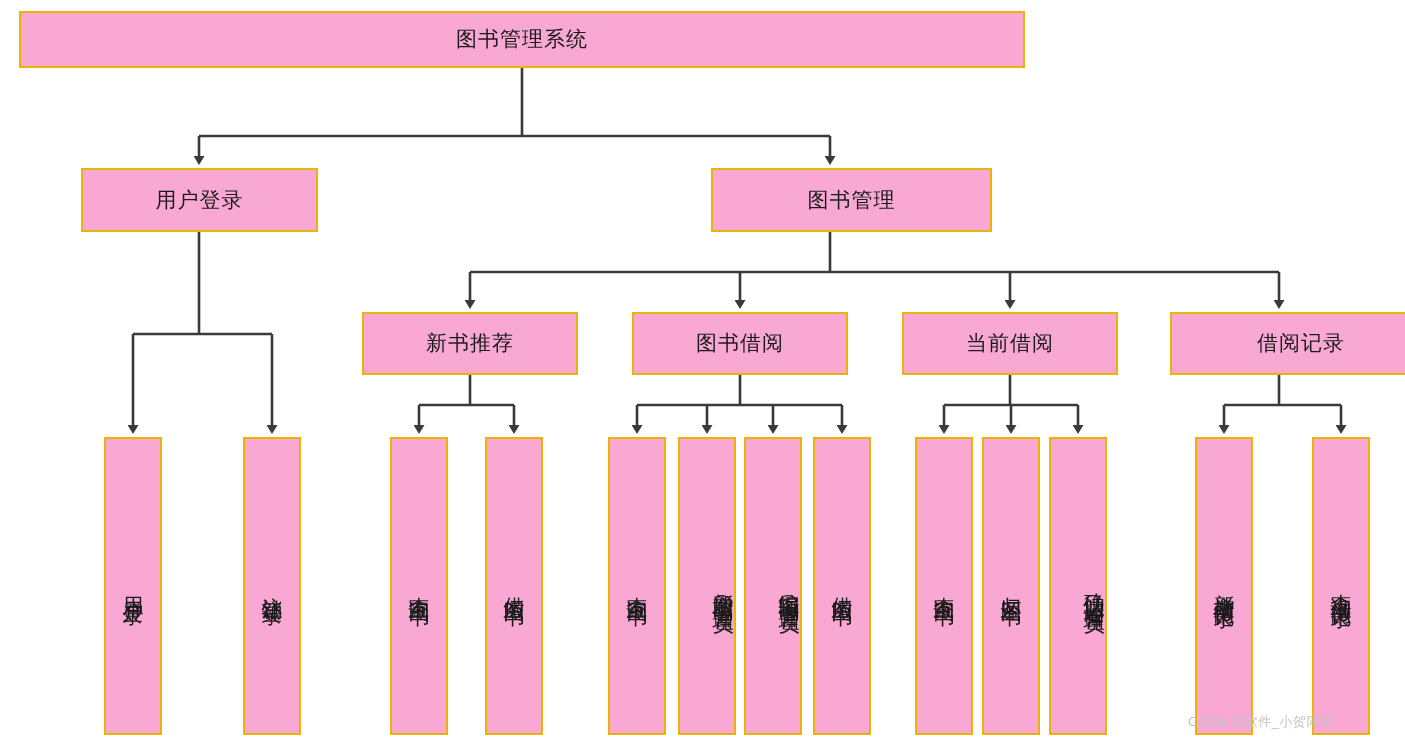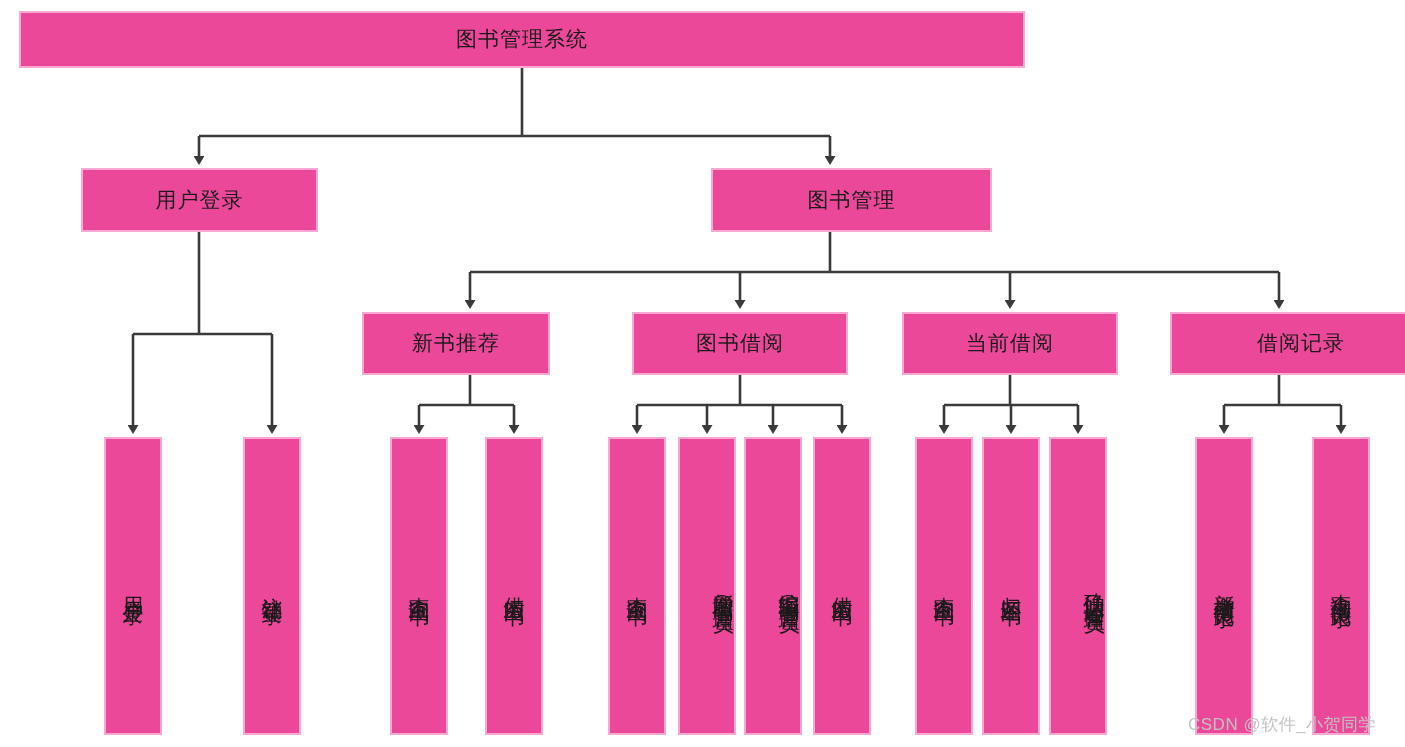--- a/index.html
+++ b/index.html
@@ -21,22 +21,22 @@
     position: absolute;
     left: 0;
     top: 0;
     width: 1405px;
     height: 747px;
     pointer-events: none;
   }
   .node {
     position: absolute;
     box-sizing: border-box;
-    background: #ec4899;
-    border: 2px solid #f9a8d4;
+    background: #f9a8d4;
+    border: 2px solid #eab308;
     display: flex;
     align-items: center;
     justify-content: center;
     color: #1a1a1a;
   }
   .node.horiz {
     font-size: 21px;
     letter-spacing: 1px;
   }
   .node.vert {
@@ -54,21 +54,21 @@
   }
   .node-label {
     display: block;
     white-space: nowrap;
     line-height: 1.05;
   }
   #watermark {
     position: absolute;
     left: 1188px;
     top: 713px;
-    font-size: 17px;
+    font-size: 13px;
     color: #c2c2c2;
     white-space: nowrap;
     letter-spacing: 0.5px;
   }
 </style>
 </head>
 <body>
 
 <div id="canvas">
 
@@ -126,21 +126,21 @@
     <span class="node-label">图书管理系统</span>
   </div>
 
   <div class="node horiz" style="left:81px; top:168px; width:237px; height:64px;">
     <span class="node-label">用户登录</span>
   </div>
   <div class="node horiz" style="left:711px; top:168px; width:281px; height:64px;">
     <span class="node-label">图书管理</span>
   </div>
 
-  <div class="node horiz" style="left:362px; top:312px; width:188px; height:63px;">
+  <div class="node horiz" style="left:362px; top:312px; width:216px; height:63px;">
     <span class="node-label">新书推荐</span>
   </div>
   <div class="node horiz" style="left:632px; top:312px; width:216px; height:63px;">
     <span class="node-label">图书借阅</span>
   </div>
   <div class="node horiz" style="left:902px; top:312px; width:216px; height:63px;">
     <span class="node-label">当前借阅</span>
   </div>
   <div class="node horiz" style="left:1170px; top:312px; width:262px; height:63px;">
     <span class="node-label">借阅记录</span>

